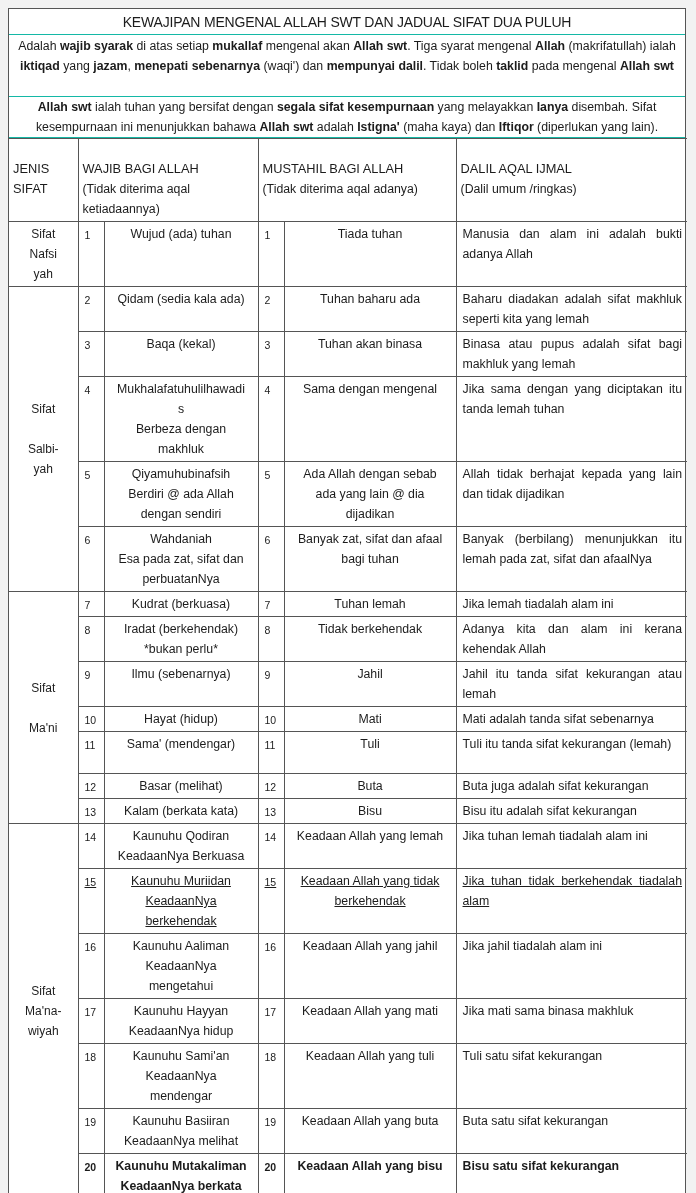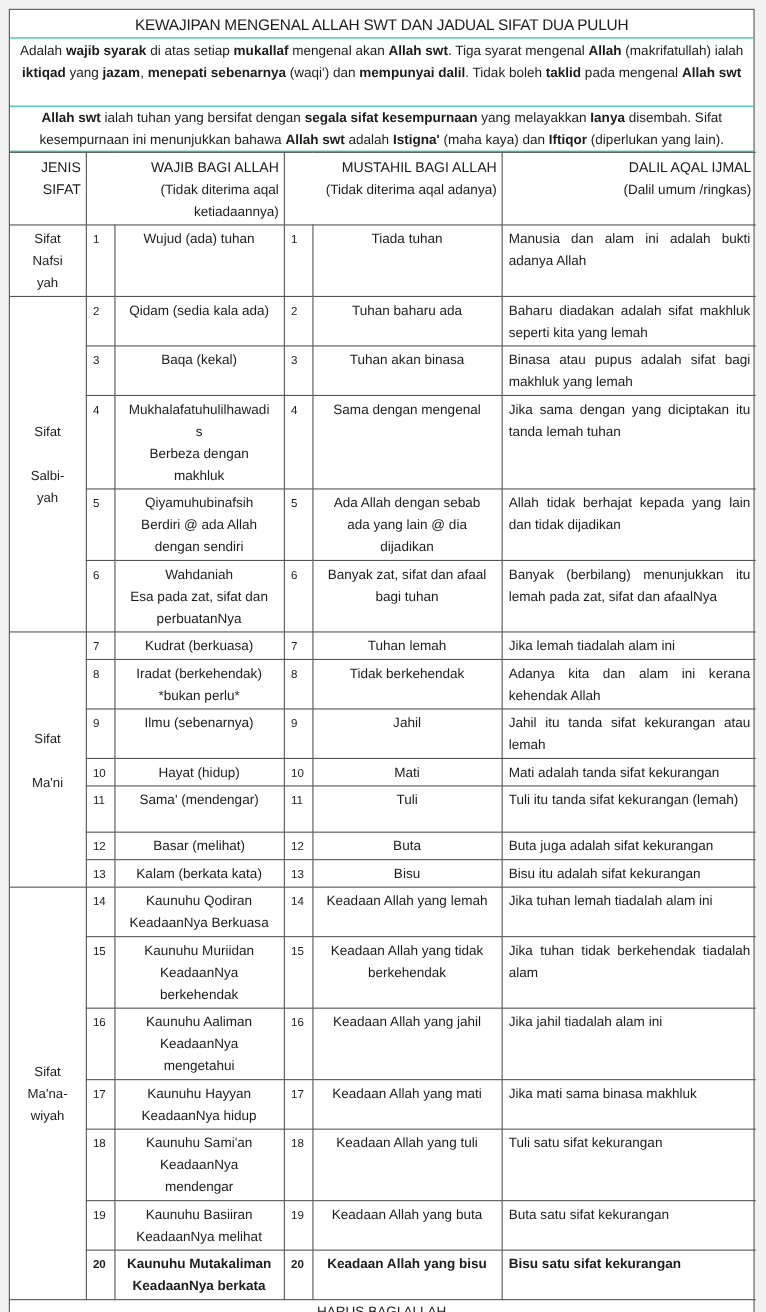--- a/index.html
+++ b/index.html
@@ -10,21 +10,21 @@
   .block { border-bottom: 1px solid #14b8a6; text-align: center; box-sizing: border-box; }
   .title { height: 26px; line-height: 26px; font-size: 14px; letter-spacing: -0.2px; }
   .intro { height: 62px; font-size: 12.3px; line-height: 19.5px; padding: 2px 6px 0; }
   .allah { height: 41px; font-size: 12.3px; line-height: 19.5px; padding: 1px 4px 0; }
   .harus { height: 82px; font-size: 12.3px; line-height: 19.5px; padding: 1px 6px 0; border-bottom: none; }
   b { font-weight: bold; }
   table { border-collapse: collapse; width: 100%; table-layout: fixed; font-size: 12.3px; }
   td, th { border: 1px solid #555; vertical-align: top; padding: 2px 4px; line-height: 20px; box-sizing: border-box; }
   tr > *:first-child { border-left: none; }
   tr > *:last-child { border-right: none; }
-  thead th { font-weight: normal; text-align: right; padding-top: 3px; height: 61px; }
+  thead th { font-weight: normal; text-align: left; padding-top: 20px; height: 61px; }
   .hdr-main { font-size: 12.8px; }
   td.jenis { text-align: center; vertical-align: middle; font-size: 12px; }
   td.num { font-size: 10.5px; padding: 3px 2px 0 6px; }
   td.wajib, td.mustahil { text-align: center; }
   td.dalil { text-align: justify; text-align-last: left; padding-left: 6px; padding-right: 5px; }
   .jenis span { display: block; }
 </style>
 </head>
 <body>
 
@@ -140,21 +140,21 @@
           <td class="wajib">Ilmu (sebenarnya)</td>
           <td class="num">9</td>
           <td class="mustahil">Jahil</td>
           <td class="dalil">Jahil itu tanda sifat kekurangan atau lemah</td>
         </tr>
         <tr style="height: 21px;">
           <td class="num">10</td>
           <td class="wajib">Hayat (hidup)</td>
           <td class="num">10</td>
           <td class="mustahil">Mati</td>
-          <td class="dalil">Mati adalah tanda sifat kekurangan</td>
+          <td class="dalil">Mati adalah tanda sifat sebenarnya</td>
         </tr>
         <tr style="height: 42px;">
           <td class="num">11</td>
           <td class="wajib">Sama' (mendengar)</td>
           <td class="num">11</td>
           <td class="mustahil">Tuli</td>
           <td class="dalil">Tuli itu tanda sifat kekurangan (lemah)</td>
         </tr>
         <tr style="height: 21px;">
           <td class="num">12</td>
@@ -175,21 +175,21 @@
             <span>Sifat</span>
             <span>Ma'na-</span>
             <span>wiyah</span>
           </td>
           <td class="num">14</td>
           <td class="wajib">Kaunuhu Qodiran<br>KeadaanNya Berkuasa</td>
           <td class="num">14</td>
           <td class="mustahil">Keadaan Allah yang lemah</td>
           <td class="dalil">Jika tuhan lemah tiadalah alam ini</td>
         </tr>
-        <tr style="height: 61px;">
+        <tr style="height: 61px; text-decoration: underline;">
           <td class="num">15</td>
           <td class="wajib">Kaunuhu Muriidan<br>KeadaanNya<br>berkehendak</td>
           <td class="num">15</td>
           <td class="mustahil">Keadaan Allah yang tidak<br>berkehendak</td>
           <td class="dalil">Jika tuhan tidak berkehendak tiadalah alam</td>
         </tr>
         <tr style="height: 62px;">
           <td class="num">16</td>
           <td class="wajib">Kaunuhu Aaliman<br>KeadaanNya<br>mengetahui</td>
           <td class="num">16</td>

